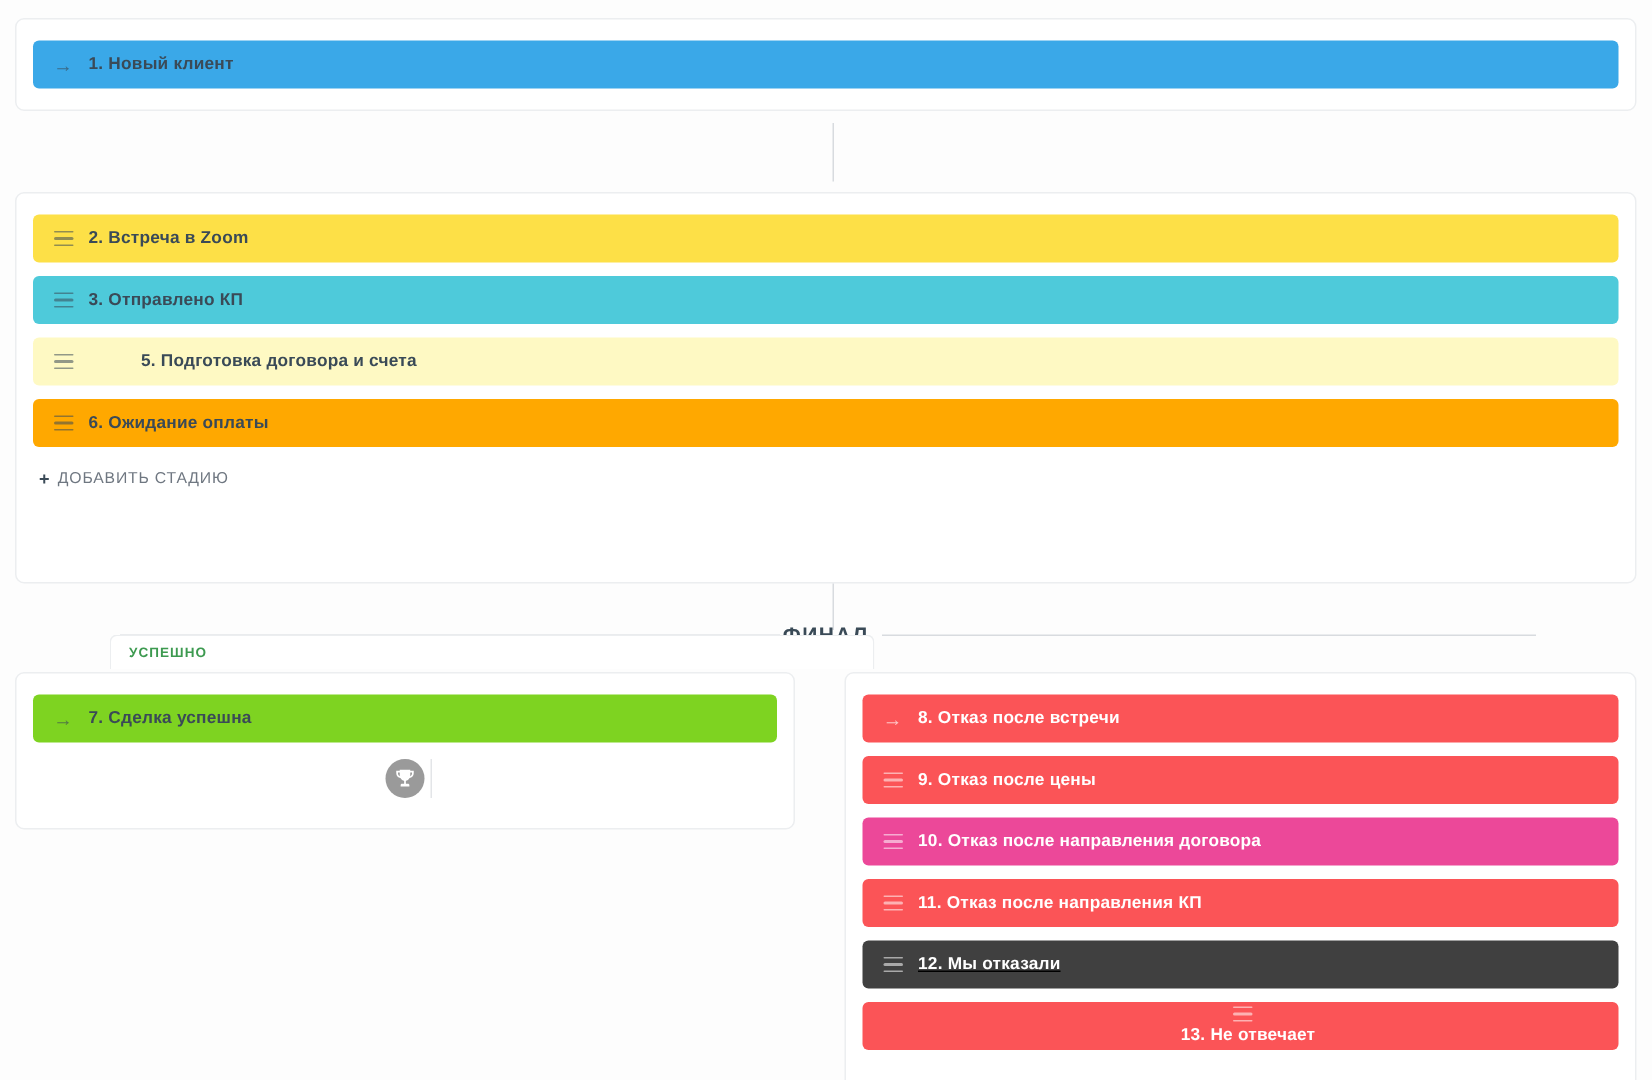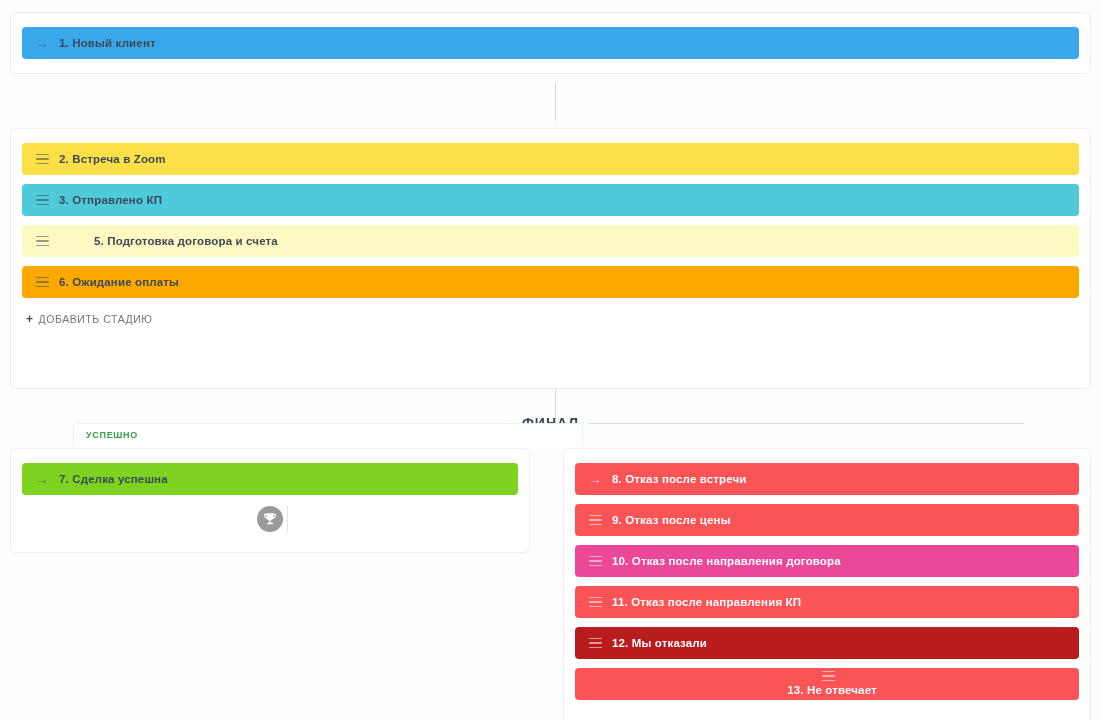--- a/index.html
+++ b/index.html
@@ -358,21 +358,21 @@
           <span class="stage-label">10. Отказ после направления договора</span>
         </div>
         <div class="stage light-text" style="background: rgb(251, 84, 87);">
           <span class="handle">
             <i></i>
             <i></i>
             <i></i>
           </span>
           <span class="stage-label">11. Отказ после направления КП</span>
         </div>
-        <div class="stage light-text" style="background: #b91c1c;">
+        <div class="stage light-text" style="background: #404040; text-decoration: underline;">
           <span class="handle">
             <i></i>
             <i></i>
             <i></i>
           </span>
           <span class="stage-label">12. Мы отказали</span>
         </div>
         <div class="stage light-text" style="background: rgb(251, 84, 87); flex-direction: column;">
           <span class="handle">
             <i></i>

